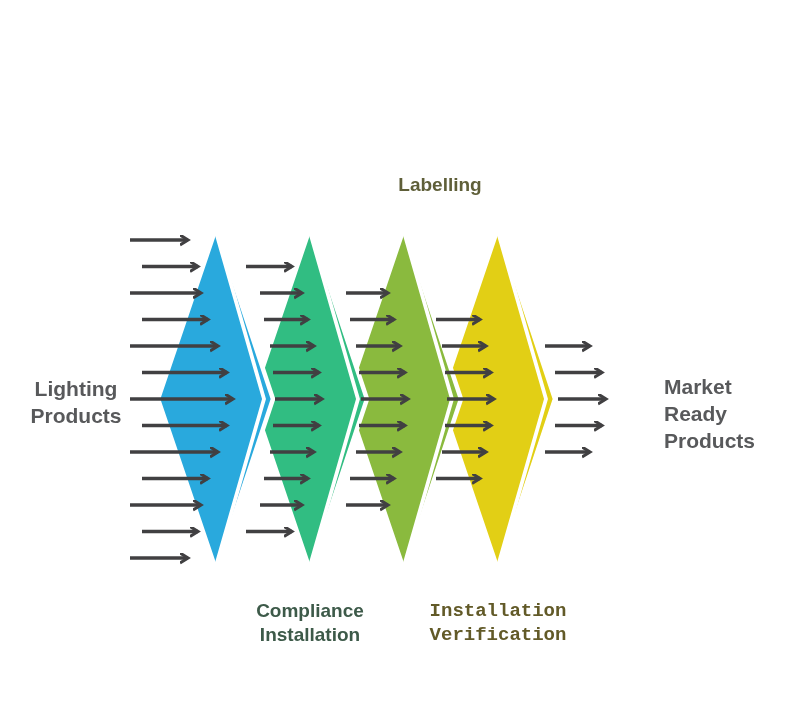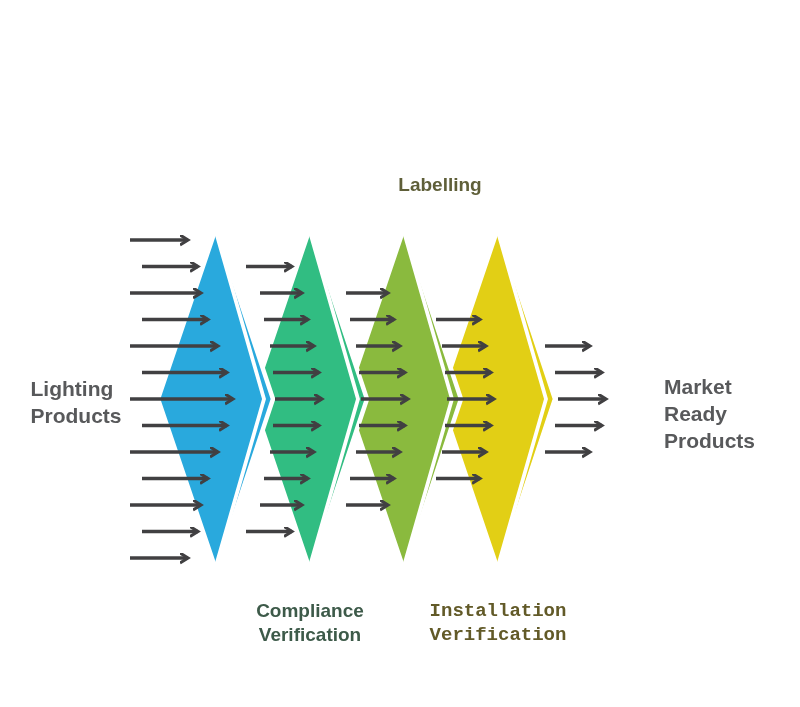--- a/index.html
+++ b/index.html
@@ -36,21 +36,21 @@
   }
   .label.centered { transform: translateX(-50%); text-align: center; }
   .side-label {
     position: absolute;
     white-space: pre-line;
     font-weight: 700;
     font-size: 21px;
     line-height: 27px;
     color: #58595b;
   }
-  .side-label.centered { transform: translateX(-50%); text-align: left; }
+  .side-label.centered { transform: translateX(-50%); text-align: center; }
 </style>
 </head>
 <body>
 
 <div class="canvas">
 
 
   <svg id="diagram" viewBox="0 0 800 707" xmlns="http://www.w3.org/2000/svg">
       <defs>
         <marker id="ah" markerUnits="userSpaceOnUse" markerWidth="14" markerHeight="14" refX="8" refY="5" orient="auto">
@@ -109,21 +109,21 @@
       <line x1="346" y1="505" x2="388" y2="505" stroke="#414042" stroke-width="3.3" marker-end="url(#ah)"></line>
       <line x1="142" y1="531.5" x2="198" y2="531.5" stroke="#414042" stroke-width="3.3" marker-end="url(#ah)"></line>
       <line x1="246" y1="531.5" x2="292" y2="531.5" stroke="#414042" stroke-width="3.3" marker-end="url(#ah)"></line>
       <line x1="130" y1="558" x2="188" y2="558" stroke="#414042" stroke-width="3.3" marker-end="url(#ah)"></line>
     </svg>
 
 
   <div class="label centered" style="left: 404px; top: 173px; color: rgb(95, 95, 57); margin-left: 36px;">Labelling</div>
 
   <div class="label centered" style="left: 310px; top: 599px; color: rgb(61, 90, 73);">Compliance
-Verification</div>
+Installation</div>
 
   <div class="label centered" style="left: 498px; top: 599px; color: rgb(98, 90, 40); font-family: Liberation Mono, monospace;">Installation
 Verification</div>
 
   <div class="side-label centered" style="left:76px; top:375px;">Lighting
 Products</div>
 
   <div class="side-label" style="left:664px; top:373px;">Market Ready
 Products</div>
 

